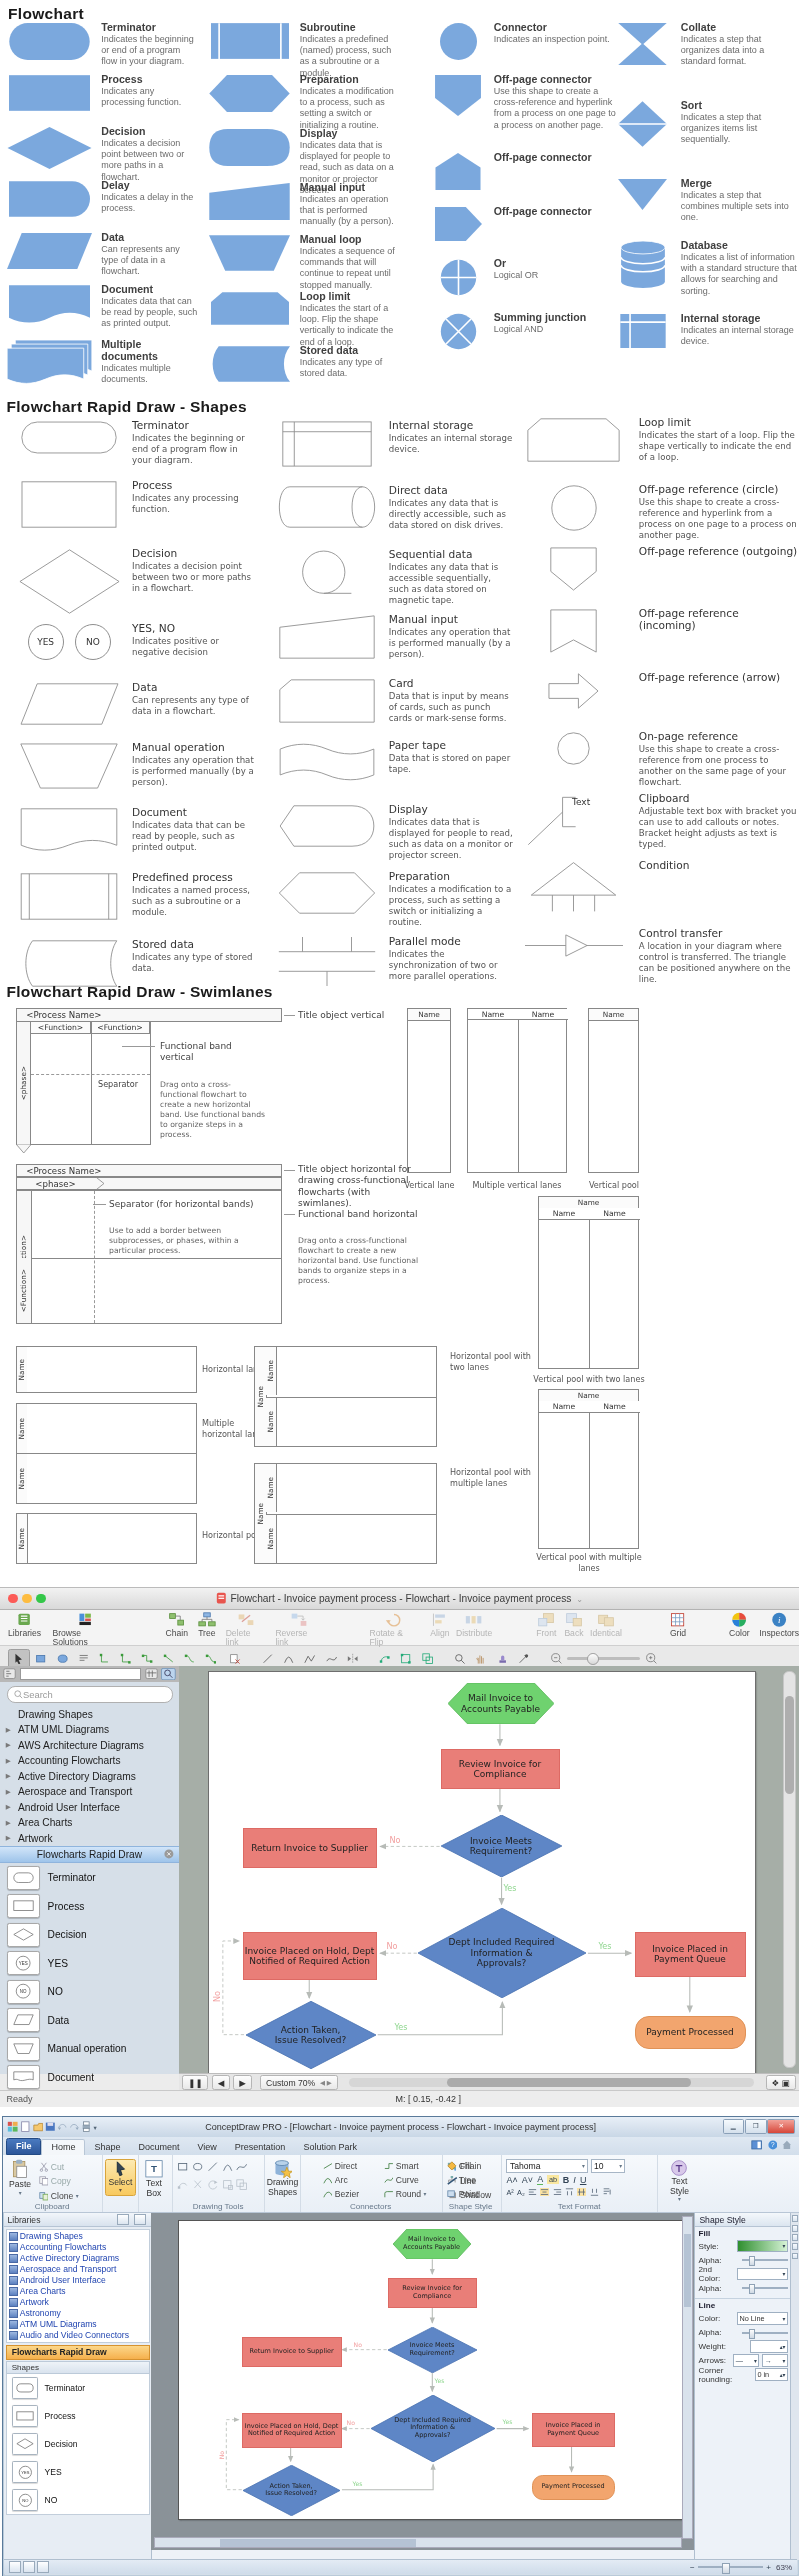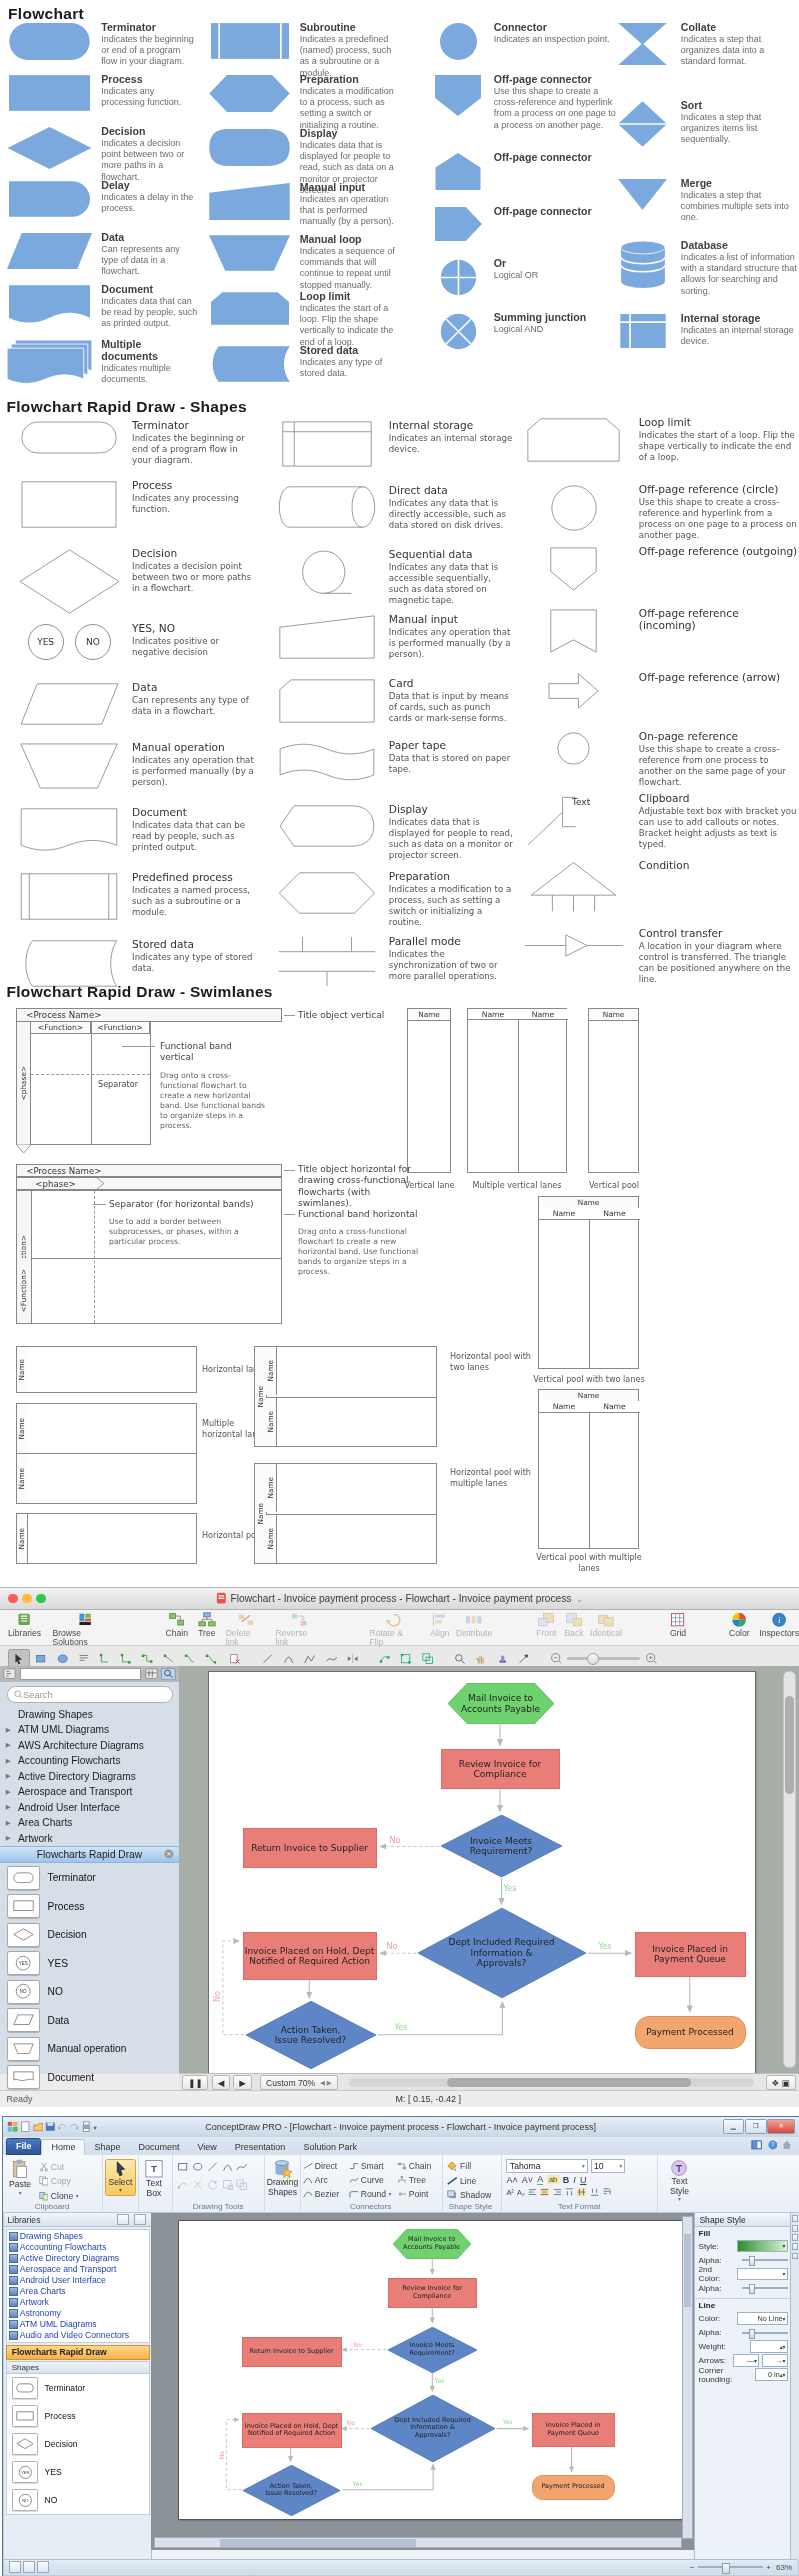--- a/index.html
+++ b/index.html
@@ -21,21 +21,21 @@
   svg.s2s .nf{fill:none}
   .ynrow{display:flex;gap:11.4px}
   .yn{width:34px;height:34px;border:0.8px solid #8f8f8f;border-radius:50%;display:flex;align-items:center;justify-content:center;font-size:9px;color:#333;font-family:"DejaVu Sans",sans-serif}
   .anntext{position:absolute;left:54px;top:4.9px;font-size:9px;color:#333;font-family:"DejaVu Sans",sans-serif}
   
   .swbar{border:0.8px solid #888;background:#f7f7f7;font-size:8.6px;color:#333;font-family:"DejaVu Sans",sans-serif;display:flex;align-items:center;padding-left:9.8px;box-sizing:border-box}
   .swbox{border:0.8px solid #888;background:#fff;box-sizing:border-box}
   .swh{position:absolute;top:0;height:12.2px;border-bottom:0.8px solid #888;border-right:0.8px solid #888;background:#fbfbfb;font-size:7.7px;color:#333;display:flex;align-items:center;justify-content:center;box-sizing:border-box;font-family:"DejaVu Sans",sans-serif}
   .vtx{writing-mode:vertical-rl;transform:rotate(180deg);font-size:7.3px;color:#333;font-family:"DejaVu Sans",sans-serif}
   .ann-t{font-size:9px;color:#444;font-family:"DejaVu Sans",sans-serif;line-height:1.25}
-  .ann-d{font-size:7.7px;color:#666;font-family:"DejaVu Sans",sans-serif;line-height:1.3;margin-top:7px}
+  .ann-d{font-size:7.7px;color:#666;font-family:"DejaVu Sans",sans-serif;line-height:1.3;margin-top:16px}
   .lead{border-top:0.8px solid #999}
   .dashh{border-top:0.8px dashed #999}
   .dashv{border-left:0.8px dashed #999}
   .sw-cap{font-size:8.1px;color:#555;font-family:"DejaVu Sans",sans-serif;text-align:center;line-height:1.3}
   .lanehead{height:11.4px;border-bottom:0.8px solid #888;background:#fbfbfb;display:flex;align-items:center;justify-content:center;font-size:7.3px;color:#333;font-family:"DejaVu Sans",sans-serif}
   .sideband{position:absolute;left:0;top:0;bottom:0;width:10.6px;border-right:0.8px solid #888;display:flex;align-items:center;justify-content:center;background:#fbfbfb}
   
   .mac{left:0;top:1587px;width:799px;height:519px;background:#ececec;border-top:0.8px solid #bbb}
   .mtitle{height:21px;background:linear-gradient(#f2f2f2,#d9d9d9);border-bottom:0.8px solid #b3b3b3;position:relative;display:flex;align-items:center;justify-content:center;font-size:10.2px;color:#3c3c3c}
   .dot{width:9.8px;height:9.8px;border-radius:50%;position:absolute;top:5.7px}
@@ -91,21 +91,21 @@
   .wshape{height:28px;display:flex;align-items:center;gap:6.5px;padding-left:4.9px;background:#fff;border-left:0.8px solid #c2cedb;border-right:0.8px solid #c2cedb;margin:0 1.6px}
   .wtile{width:24.4px;height:19.6px;background:#fff;border:0.8px solid #a8b4c0;border-radius:1.6px;box-shadow:0 0.8px 0.8px rgba(0,0,0,.15);display:flex;align-items:center;justify-content:center}
   .wshape span{font-size:8.6px;color:#111}
   .wcanvas{left:148px;top:96px;width:544px;bottom:26px;background:#8a9298}
   .wpage{position:absolute;left:27px;top:6.5px;width:505px;height:298px;background:#fff;border:0.8px solid #555;box-shadow:0.8px 0.8px 1.6px rgba(0,0,0,.4)}
   .wnode{position:absolute;display:flex;align-items:center;justify-content:center;text-align:center;font-size:6.5px;color:#222;line-height:1.15;font-family:"DejaVu Sans",sans-serif}
   .wpanel{right:7.3px;top:96px;width:96px;bottom:16.3px;background:#edf2f8;border-left:0.8px solid #b0bfcf;font-size:8.1px;color:#333}
   .ppanelhead{height:13px;background:linear-gradient(#f4f8fb,#dbe5f0);border-bottom:0.8px solid #b6c4d4;display:flex;align-items:center;padding-left:4.1px;font-size:8.6px;color:#223}
   .prow{display:flex;align-items:center;height:14px;padding:0 3.3px;gap:2.4px}
   .plab{flex:1;text-align:left;color:#333}
-  .pctl{width:46px;height:10.6px;border:0.8px solid #9fb0c2;background:#fff;display:flex;align-items:center;justify-content:flex-end;padding:0 1.6px;font-size:7.3px;color:#333}
+  .pctl{width:46px;height:10.6px;border:0.8px solid #9fb0c2;background:#fff;display:flex;align-items:center;justify-content:space-between;padding:0 1.6px;font-size:7.3px;color:#333}
   .pgrad{background:linear-gradient(90deg,#2f8f2f,#d6f2d6)}
   .pslide{width:46px;height:8.1px;position:relative}
   .pslide::before{content:"";position:absolute;left:0;right:0;top:3.3px;height:1.6px;background:#9fb0c2}
   .pslide::after{content:"";position:absolute;left:6.5px;top:0;width:4.9px;height:8.1px;background:linear-gradient(#fdfdfd,#cfd9e4);border:0.8px solid #8fa2b5}
   .phead{font-weight:bold;color:#223;padding:1.6px 3.3px;font-size:8.1px}
   .wstatus{left:1.6px;bottom:1.6px;right:1.6px;height:14.7px;background:linear-gradient(#e3ebf4,#cfdcea);border-top:0.8px solid #b0bfcf;display:flex;align-items:center;font-size:8.1px;color:#445;padding:0 4.9px}
   .sbicon{width:9.8px;height:9.8px;border:0.8px solid #9ab;background:linear-gradient(#fff,#dbe5f0);margin-right:2.4px}
   .stripicon{width:9.8px;height:9.8px;border:0.8px solid #9ab;background:linear-gradient(#f8fbfe,#d9e4f0);margin:2.4px auto}
   .edge{stroke:#b7bbb7;stroke-width:1.3;fill:none}
   .edged{stroke:#c4c8c4;stroke-width:1.2;fill:none;stroke-dasharray:4 3}
@@ -1571,21 +1571,21 @@
       <div class="rbig" style="position:absolute;left:2.4px;top:4.1px">
             <svg width="19.6" height="19.6" viewBox="0 0 24 24">
               <path d="M3,5 V17 A8,3 0 0 0 19,17 V5" fill="#8fb3d9"></path>
               <ellipse cx="11" cy="5" rx="8" ry="3" fill="#b8d2ea" stroke="#5b84ad"></ellipse>
               <polygon points="17,10 19,15 24,15 20,18 21,23 17,20 13,23 14,18 10,15 15,15" fill="#f5c145" stroke="#c79a2a"></polygon>
             </svg>
             <span style="width:33px;text-align:center;line-height:1.1">Drawing Shapes</span>
           </div>
     </div>
     <div class="rgroup" style="left:297px;width:142px">
-      <div style="position:absolute;left:3px;top:4.9px;display:grid;grid-template-columns:44px 46px 36px;grid-auto-rows:14px;column-gap:2px">
+      <div style="position:absolute;left:23px;top:4.9px;display:grid;grid-template-columns:44px 46px 36px;grid-auto-rows:14px;column-gap:17px">
         <div class="rsm">
               <svg width="9.8" height="8.1" viewBox="0 0 12 10">
                 <path d="M1,8 L11,2" stroke="#3a7a3a"></path>
               </svg>
               <span>Direct</span>
             </div>
         <div class="rsm">
               <svg width="9.8" height="8.1" viewBox="0 0 12 10">
                 <path d="M1,8 H6 V2 H11" fill="none" stroke="#3a7a3a"></path>
               </svg>

